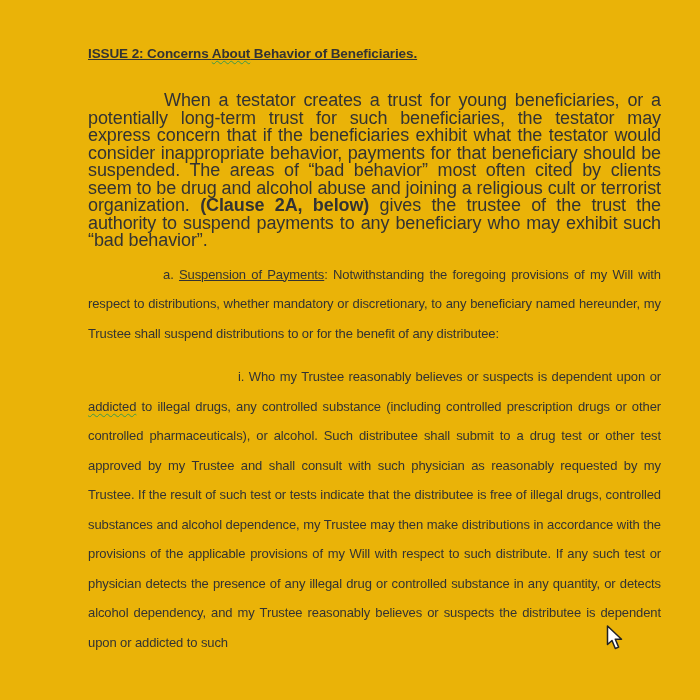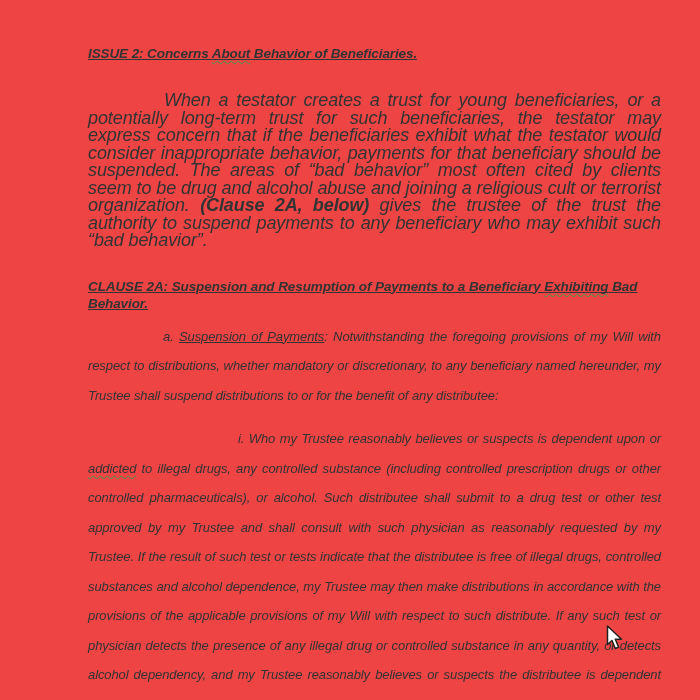--- a/index.html
+++ b/index.html
@@ -10,22 +10,21 @@
     font-family: "Liberation Sans", sans-serif;
     color: #333333;
     position: relative;
     overflow: hidden;
   }
   .page {
     position: absolute;
     inset: 0;
     padding: 45px 39px 0 88px;
     box-sizing: border-box;
-    background: #ef4444;
-    font-style: italic;
+    background: #eab308;
   }
   .h-issue {
     font-size: 13.5px;
     font-weight: bold;
     text-decoration: underline;
     letter-spacing: -0.1px;
     margin: 0 0 30px 0;
     line-height: 17px;
   }
   .p-intro {
@@ -88,21 +87,20 @@
 </style>
 </head>
 <body>
 
 <div class="page">
 
   <h1 class="h-issue"><span>ISSUE 2: Concerns </span><span class="squiggle">About</span><span> Behavior of Beneficiaries.</span></h1>
 
   <p class="p-intro"><span>When a testator creates a trust for young beneficiaries, or a potentially long-term trust for such beneficiaries, the testator may express concern that if the beneficiaries exhibit what the testator would consider inappropriate behavior, payments for that beneficiary should be suspended. The areas of “bad behavior” most often cited by clients seem to be drug and alcohol abuse and joining a religious cult or terrorist organization. </span><span class="bold">(Clause 2A, below)</span><span> gives the trustee of the trust the authority to suspend payments to any beneficiary who may exhibit such “bad behavior”.</span></p>
 
-  <h2 class="h-clause"><span>CLAUSE 2A: Suspension and Resumption of Payments to a Beneficiary </span><span class="squiggle">Exhibiting</span><span> Bad Behavior.</span></h2>
 
 
   <p class="p-a"><span>a. </span><span class="u-title">Suspension of Payments</span><span>:  Notwithstanding the foregoing provisions of my Will with respect to distributions, whether mandatory or discretionary, to any beneficiary named hereunder, my Trustee shall suspend distributions to or for the benefit of any distributee:</span></p>
 
   <p class="p-i"><span>i. Who my Trustee reasonably believes or suspects is dependent upon or </span><span class="squiggle">addicted</span><span> to illegal drugs, any controlled substance (including controlled prescription drugs or other controlled pharmaceuticals), or alcohol.  Such distributee shall submit to a drug test or other test approved by my Trustee and shall consult with such physician as reasonably requested by my Trustee.  If the result of such test or tests indicate that the distributee is free of illegal drugs, controlled substances and alcohol dependence, my Trustee may then make distributions in accordance with the provisions of the applicable provisions of my Will with respect to such distribute. If any such test or physician detects the presence of any illegal drug or controlled substance in any quantity, or detects alcohol dependency, and my Trustee reasonably believes or suspects the distributee is dependent upon or addicted to such</span></p>
 
 </div>
 
 <svg class="cursor" viewBox="0 0 19 27" xmlns="http://www.w3.org/2000/svg">
   <polygon points="1.5,1 1.5,19.5 6,15.5 9.3,23.5 12.6,22.1 9.3,14.2 15.5,14.2" fill="#ffffff" stroke="#222222" stroke-width="1.5" stroke-linejoin="round"></polygon>

